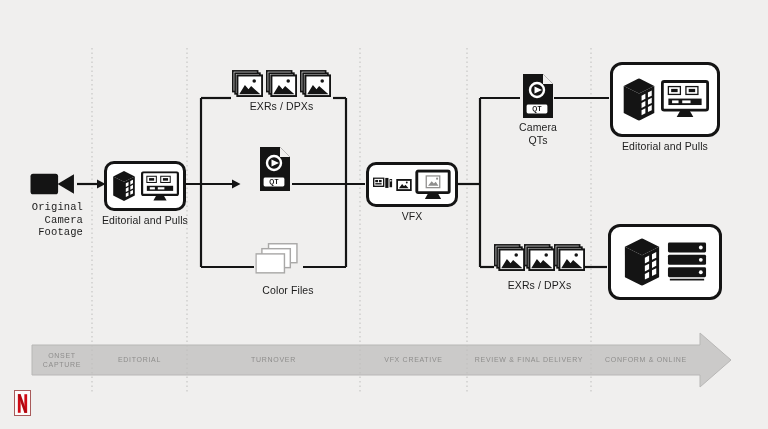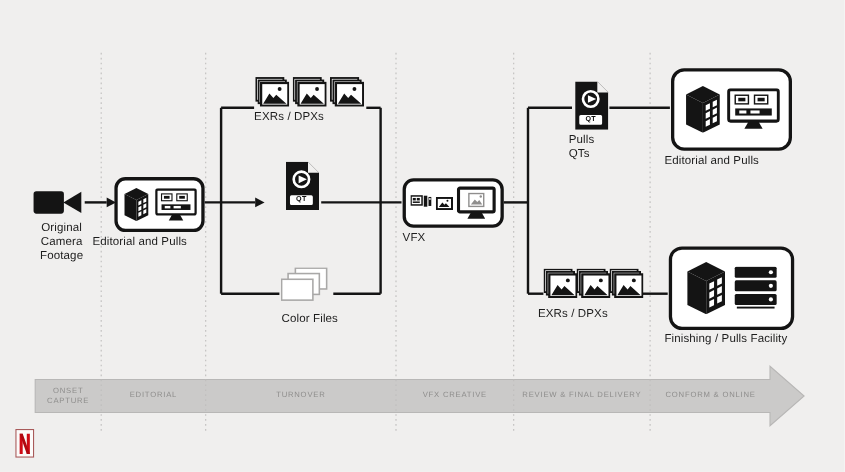--- a/index.html
+++ b/index.html
@@ -1,21 +1,21 @@
 <!DOCTYPE html>
 <html><head>
 <meta charset="utf-8">
 <style>
   html,body{margin:0;padding:0;}
   .stage{position:relative;width:768px;height:429px;background:#f0efee;font-family:"Liberation Sans",sans-serif;overflow:hidden;}
   .abs{position:absolute;}
   .icon{position:absolute;}
   .box{position:absolute;background:#fff;border:3px solid #141414;border-radius:12px;box-sizing:border-box;display:flex;align-items:center;justify-content:center;gap:5px;}
-  .lbl{position:absolute;font-size:10.5px;color:#1d1d1d;text-align:left;line-height:1.2;letter-spacing:.1px;}
-  .lbl.left{text-align:center;}
+  .lbl{position:absolute;font-size:10.5px;color:#1d1d1d;text-align:center;line-height:1.2;letter-spacing:.1px;}
+  .lbl.left{text-align:right;font-family:Liberation Mono, monospace;}
   .chip{position:absolute;font-size:6.5px;font-weight:bold;color:#111;text-align:center;line-height:10px;letter-spacing:.3px;}
   .tstage{position:absolute;top:345px;height:30px;display:flex;align-items:center;justify-content:center;text-align:center;font-size:7px;letter-spacing:.7px;color:#8e8d8c;line-height:1.35;}
   .nlogo{position:absolute;left:14px;top:390px;width:15px;height:24px;background:#fcfbfa;border:1px solid #a85a5a;display:flex;align-items:center;justify-content:center;}
 </style>
 </head>
 <body>
 
 <div class="stage">
 
   <svg class="abs" width="768" height="429" style="left:0;top:0">
@@ -178,21 +178,21 @@
     <svg width="36" height="31" viewBox="0 0 40 34">
         <use href="#sym-monitor-pic"></use>
       </svg>
   </div>
   <div class="lbl" style="left:366px;top:210px;width:92px">VFX</div>
 
   <svg class="icon" style="left:521px;top:74px" width="32" height="44" viewBox="0 0 32 44">
       <use href="#sym-qtfile"></use>
     </svg>
   <div class="chip" style="left:521px;top:104px;width:32px">QT</div>
-  <div class="lbl" style="left:517px;top:121px;width:42px">Pulls QTs</div>
+  <div class="lbl" style="left:517px;top:121px;width:42px">Camera QTs</div>
 
   <div class="box" style="left:610px;top:62px;width:110px;height:75px">
     <svg width="34" height="43" viewBox="0 0 40 50">
         <use href="#sym-building"></use>
       </svg>
     <svg width="48" height="39" viewBox="0 0 52 42">
         <use href="#sym-monitor-edit"></use>
       </svg>
   </div>
   <div class="lbl" style="left:604px;top:140px;width:122px">Editorial and Pulls</div>
@@ -209,21 +209,20 @@
   <div class="lbl" style="left:489px;top:279px;width:101px">EXRs / DPXs</div>
 
   <div class="box" style="left:608px;top:224px;width:114px;height:76px">
     <svg width="38" height="48" viewBox="0 0 40 50">
         <use href="#sym-building"></use>
       </svg>
     <svg width="42" height="40" viewBox="0 0 44 42">
         <use href="#sym-rack"></use>
       </svg>
   </div>
-  <div class="lbl" style="left:604px;top:302px;width:122px">Finishing / Pulls Facility</div>
 
   <div class="tstage" style="left:32px;width:60px">ONSET CAPTURE</div>
   <div class="tstage" style="left:92px;width:95px">EDITORIAL</div>
   <div class="tstage" style="left:187px;width:173px">TURNOVER</div>
   <div class="tstage" style="left:360px;width:107px">VFX CREATIVE</div>
   <div class="tstage" style="left:467px;width:124px">REVIEW &amp; FINAL DELIVERY</div>
   <div class="tstage" style="left:591px;width:110px">CONFORM &amp; ONLINE</div>
 
   <div class="nlogo">
 

